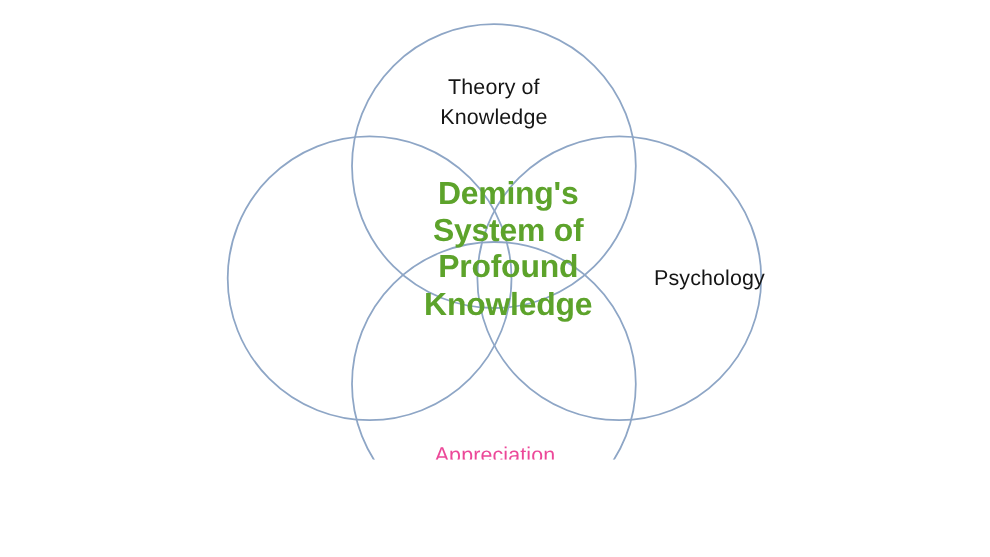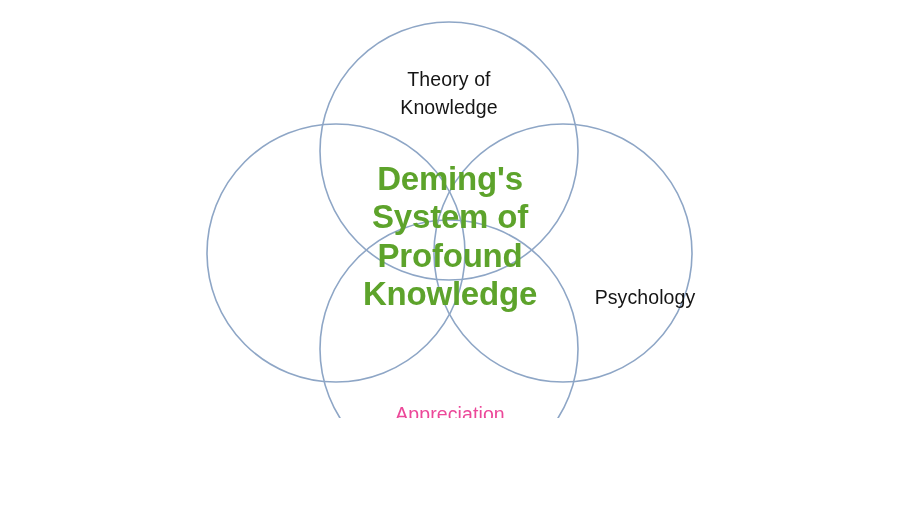--- a/index.html
+++ b/index.html
@@ -50,36 +50,35 @@
   }
   #label-left {
     left: 196px;
     top: 238px;
     width: 170px;
   }
   #label-right {
     left: 564px;
     top: 240px;
     width: 162px;
-    margin-top: 44px;
   }
   #label-bottom {
     left: 355px;
     top: 401px;
     width: 190px;
   }
   #center-title {
     position: absolute;
-    left: 314px;
+    left: 326px;
     top: 160px;
     width: 272px;
     text-align: center;
     color: #5da32b;
     font-family: "Liberation Sans", sans-serif;
-    font-size: 33px;
+    font-size: 29px;
     font-weight: 700;
     line-height: 1.16;
     letter-spacing: -0.2px;
     white-space: pre-line;
     z-index: 5;
   }
 </style>
 </head>
 <body>
 

